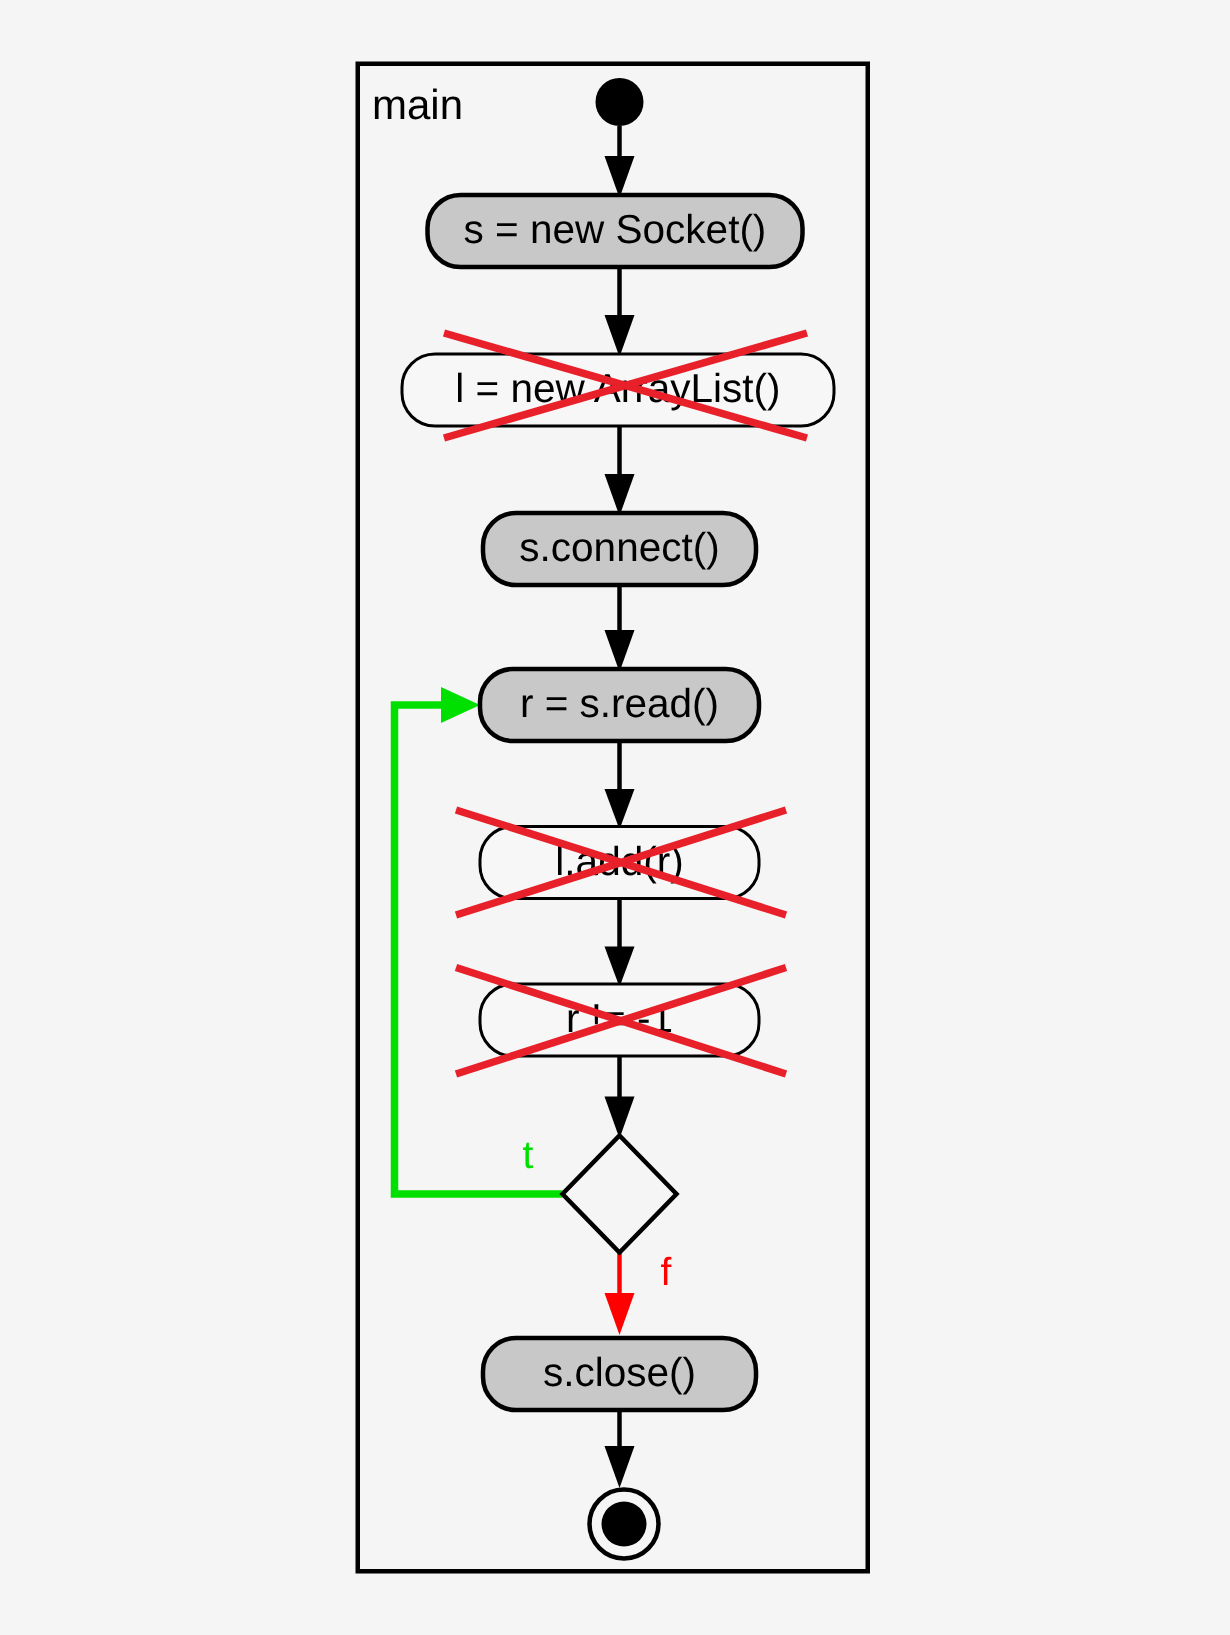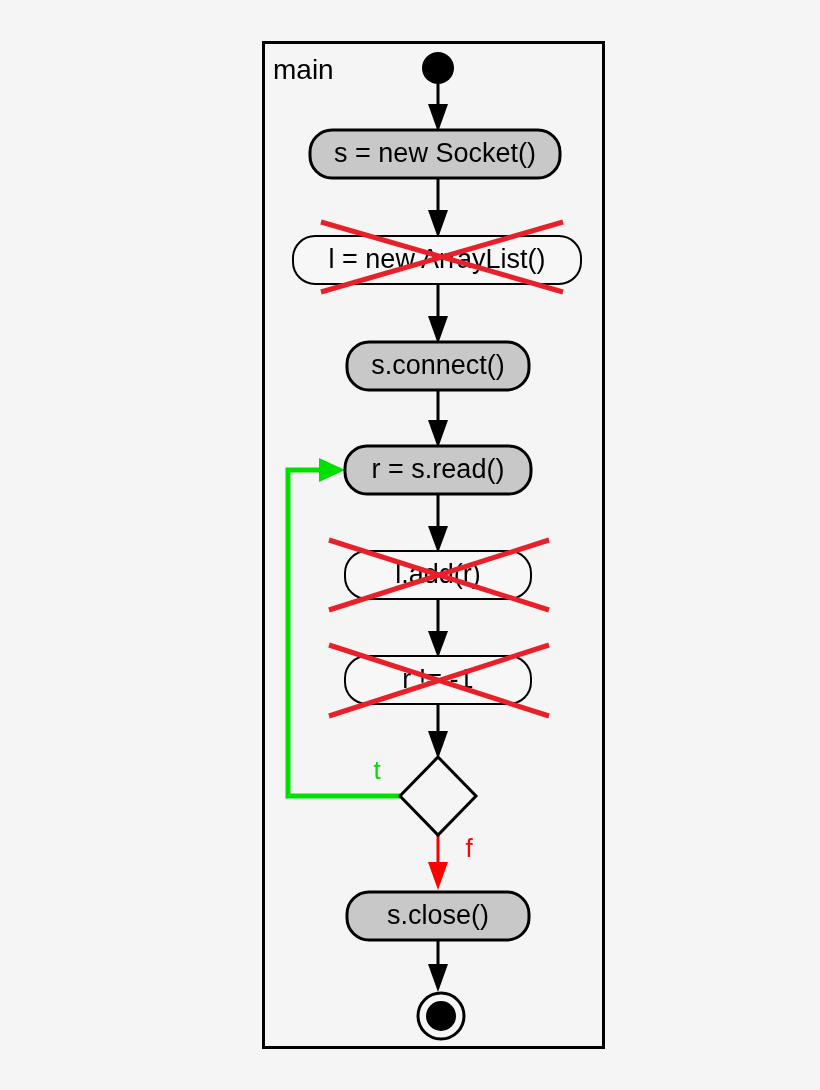--- a/index.html
+++ b/index.html
@@ -11,21 +11,20 @@
   body {
     width: 820px;
     height: 1090px;
     font-family: "Liberation Sans", sans-serif;
     overflow: hidden;
   }
   #diagram-root {
     position: relative;
     width: 792px;
     height: 1090px;
-    margin-left: 25px;
   }
   svg.diagram-canvas {
     display: block;
     width: 820px;
     height: 1090px;
   }
   text {
     font-family: "Liberation Sans", sans-serif;
     dominant-baseline: middle;
   }

